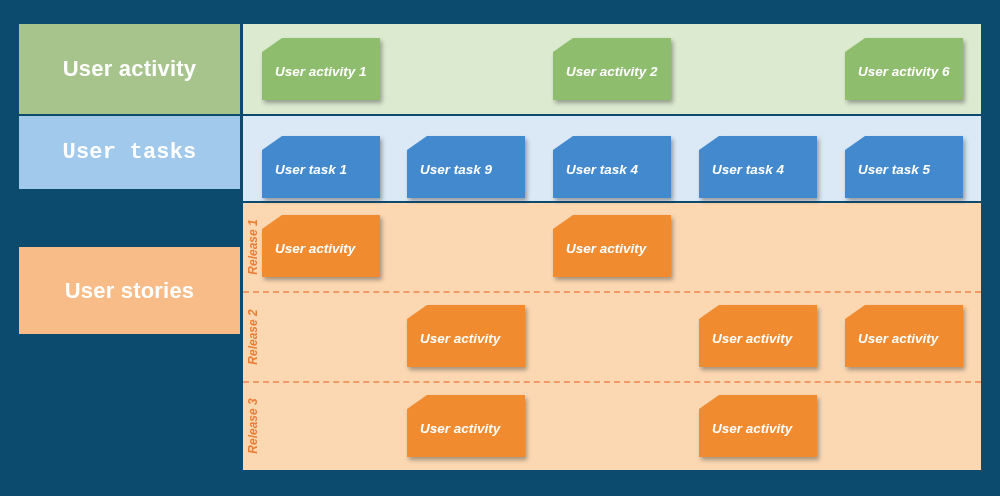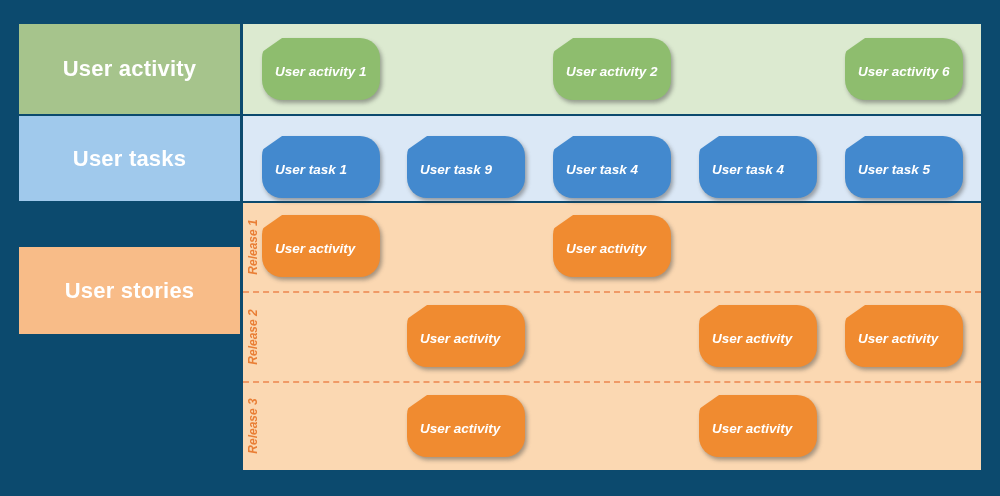--- a/index.html
+++ b/index.html
@@ -11,21 +11,21 @@
     overflow:hidden;
   }
   
   .rlabel{
     position:absolute;left:19px;width:221px;
     display:flex;align-items:center;justify-content:center;
     color:#ffffff;font-weight:bold;font-size:22px;
     letter-spacing:0.2px;
   }
   .rlabel.act   {top:24px; height:90px; background:var(--activity-label-bg,#a6c48c);}
-  .rlabel.task  {top:116px;height:85px; background:var(--tasks-label-bg,#a0c9ec);}
+  .rlabel.task  {top:116px;height:73px; background:var(--tasks-label-bg,#a0c9ec);font-family:Liberation Mono, monospace;}
   .rlabel.story {top:203px;height:87px; background:var(--stories-label-bg,#f8bc88);margin-top:44px;}
 
   
   .band{position:absolute;left:243px;width:738px;}
   .band.b-act    {top:24px; height:90px;  background:var(--activity-band-bg,#dcead0);}
   .band.b-task   {top:116px;height:85px;  background:var(--tasks-band-bg,#dbe8f6);}
   .band.b-story  {top:203px;height:267px; background:var(--stories-band-bg,#fbd8b2);}
 
   
   .divider{
@@ -56,21 +56,20 @@
     filter:drop-shadow(2px 3px 2px rgba(60,60,60,0.45));
   }
   .card .shape{
     width:100%;height:100%;
     clip-path:polygon(0 14px, 20px 0, 100% 0, 100% 100%, 0 100%);
     display:flex;align-items:center;
     box-sizing:border-box;
     padding:6px 4px 0 13px;
     color:#ffffff;font-weight:bold;font-style:italic;font-size:13.5px;
     line-height:1.1;
-    border-radius:20px;
   }
   .card.green  .shape{background:var(--activity-card,#8ebd6e);}
   .card.blue   .shape{background:var(--task-card,#4389ce);}
   .card.orange .shape{background:var(--story-card,#f08b30);}
 
   
   .c0{left:262px}.c1{left:407px}.c2{left:553px}.c3{left:699px}.c4{left:845px}
   .row-act{top:38px}.row-task{top:136px}.row-r1{top:215px}.row-r2{top:305px}.row-r3{top:395px}
 </style>
 </head>

